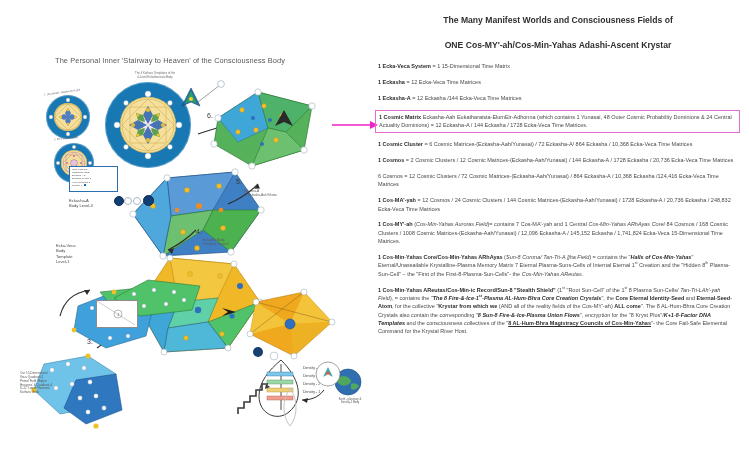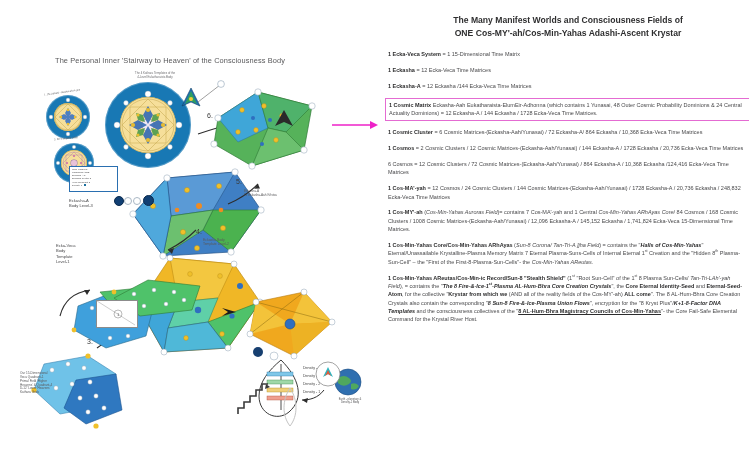--- a/index.html
+++ b/index.html
@@ -74,27 +74,27 @@
   }
   .bluebar{
     position:absolute;background:#39a5dc;border:.5px solid #1b6f9e;
   }
 
   
   #magenta-arrow{position:absolute;left:332px;top:118px;}
 
   
   #text-panel{
-    position:absolute;left:388px;top:0;width:360px;height:463px;
+    position:absolute;left:378px;top:0;width:360px;height:463px;
   }
   #heading{
     text-align:center;font-size:8.6px;font-weight:bold;color:#2f2f30;
     line-height:1.05;margin:0;padding-top:16px;
   }
-  #heading .l2{display:block;margin-top:4px;}
+  #heading .l2{display:block;margin-top:16px;}
   .para{
     font-size:5.5px;line-height:1.52;color:#49494b;margin:0;
     padding:0 2px 0 0;
   }
   .para + .para{margin-top:7.5px;}
   .para b{color:#2c2c2d;font-weight:bold;}
   .para i{font-style:italic;}
   .para u{text-decoration:underline;}
   #para-list{margin-top:12px;}
   .boxed{

